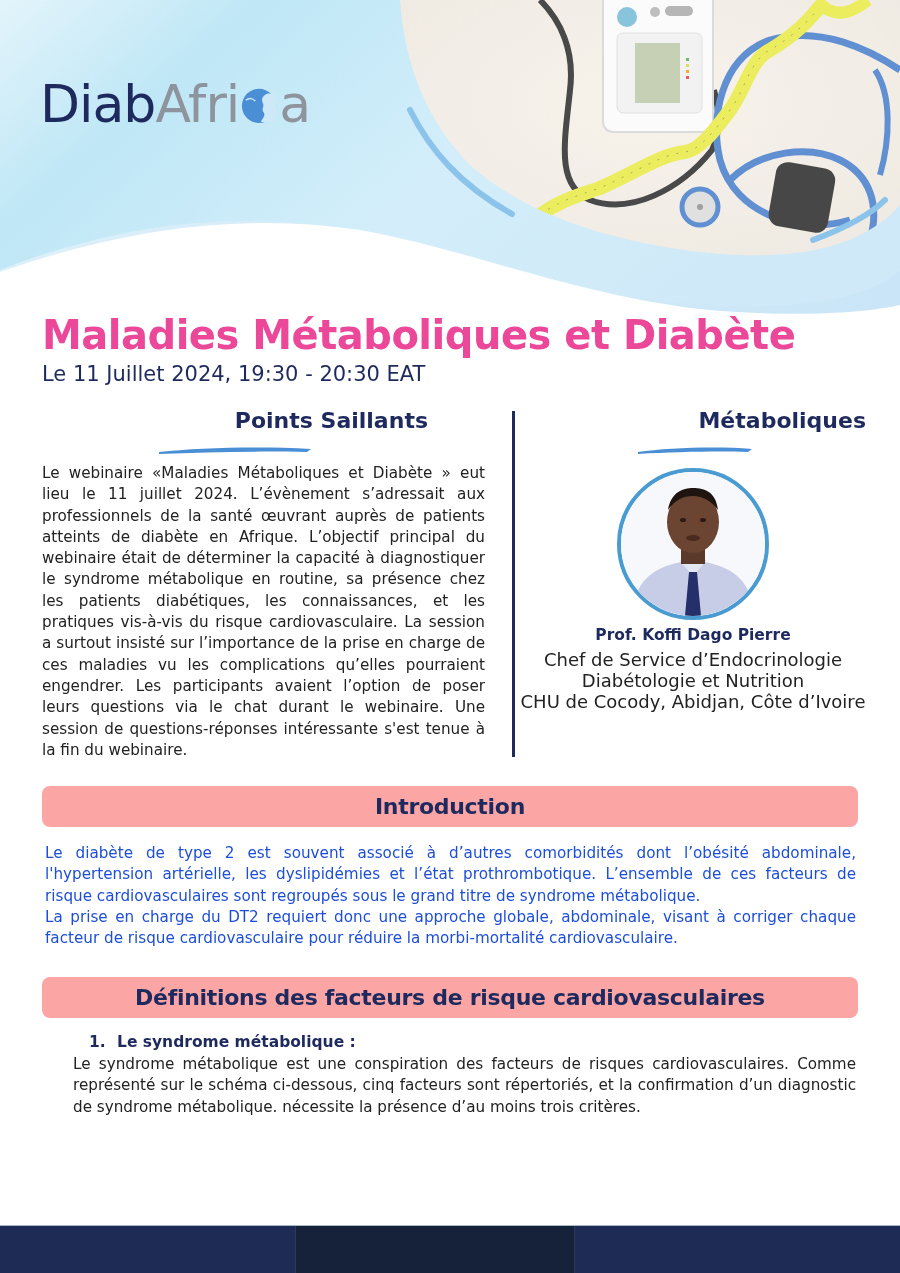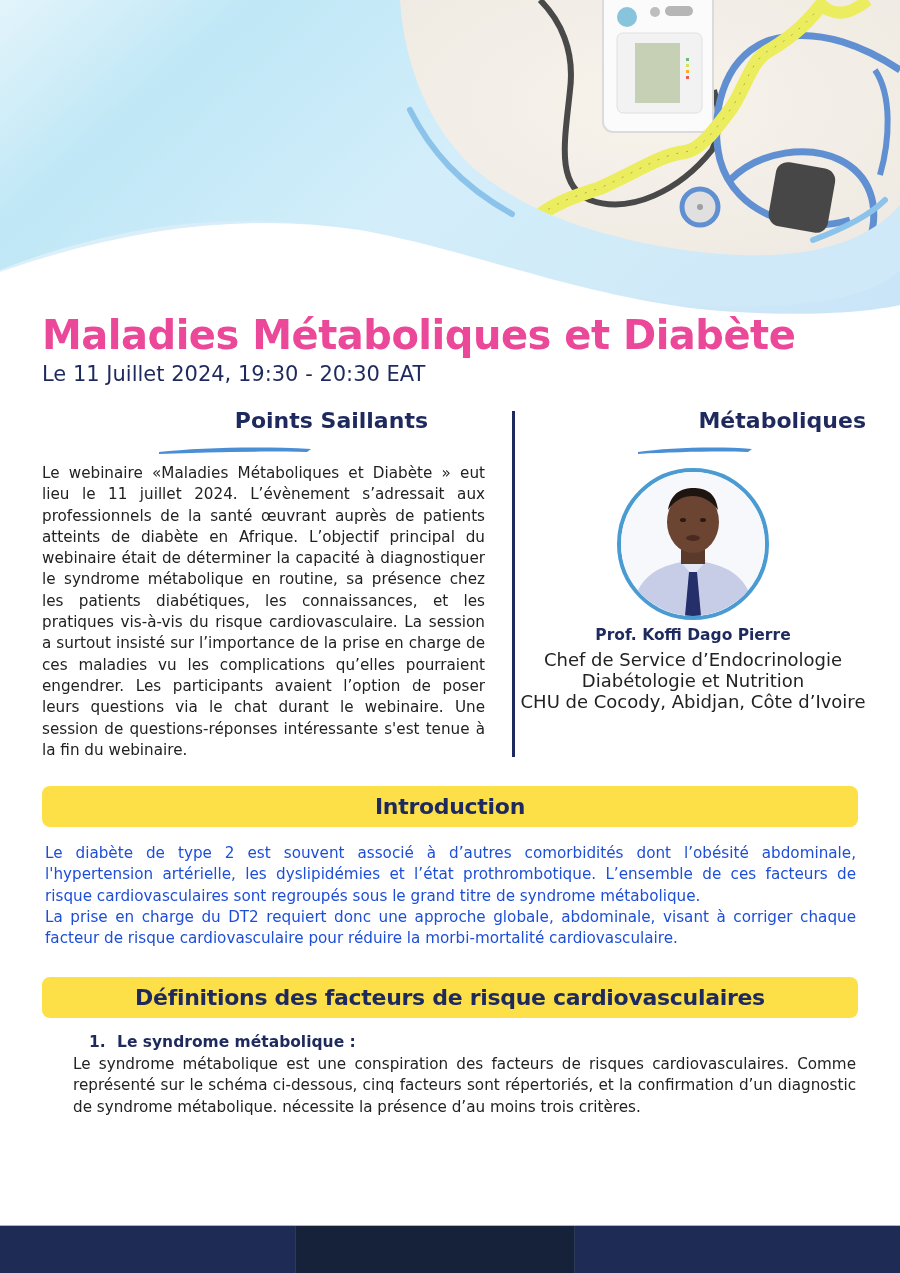--- a/index.html
+++ b/index.html
@@ -23,21 +23,21 @@
     .brush { position: absolute; height: 10px; }
     .divider { position: absolute; left: 512px; top: 411px; width: 3px; height: 346px; background: #1e2a5e; }
 
     .highlights-text { position: absolute; left: 42px; top: 463px; width: 443px; font-size: 15.2px; line-height: 21.3px; text-align: justify; color: #222; }
 
     .speaker-photo { position: absolute; left: 617px; top: 468px; width: 152px; height: 152px; border-radius: 50%; border: 4px solid #4a9bd1; overflow: hidden; background: #f5f7fb; }
     .speaker-name { position: absolute; left: 520px; top: 626px; width: 346px; text-align: center; font-size: 15.5px; font-weight: bold; color: #1e2a5e; }
     .speaker-line { position: absolute; left: 520px; width: 346px; text-align: center; font-size: 18px; color: #222; white-space: nowrap; }
 
     
-    .section-bar { position: absolute; left: 42px; width: 816px; height: 41px; background: #fde047; border-radius: 8px; display: flex; align-items: center; justify-content: center; }
+    .section-bar { position: absolute; left: 42px; width: 816px; height: 41px; background: #fca5a5; border-radius: 8px; display: flex; align-items: center; justify-content: center; }
     .section-bar span { font-size: 22px; font-weight: bold; color: #1e2a5e; letter-spacing: -0.3px; }
 
     .intro-text { position: absolute; left: 45px; top: 843px; width: 811px; font-size: 15.2px; line-height: 21.3px; text-align: justify; color: #1d4ed8; }
     .intro-text p { margin: 0; }
 
     .def-item-title { position: absolute; left: 45px; top: 1033px; font-size: 15.5px; font-weight: bold; color: #1e2a5e; white-space: nowrap; margin-left: 44px; }
     .def-item-title .num { display: inline-block; width: 28px; }
     .def-item-text { position: absolute; left: 73px; top: 1054px; width: 783px; font-size: 15.2px; line-height: 21.3px; text-align: justify; color: #222; }
 
     
@@ -107,20 +107,27 @@
       <path d="M540,215 C560,200 580,195 600,188 C640,170 660,155 685,152 C700,150 715,130 730,110 C745,90 750,60 770,50 C795,35 810,20 825,0" fill="none" stroke="#9a9a2a" stroke-width="1" stroke-dasharray="2 8"></path>
       <path d="M820,5 C840,20 855,10 868,0" fill="none" stroke="#e7ea3b" stroke-width="12"></path>
 
       <rect x="400" y="0" width="500" height="260" fill="#ffffff" opacity="0.18"></rect>
     </g>
 
     <path d="M410,110 C430,150 460,185 512,214" fill="none" stroke="#8cc3ea" stroke-width="6" stroke-linecap="round"></path>
     <path d="M813,240 C845,228 870,215 885,200" fill="none" stroke="#8cc3ea" stroke-width="6" stroke-linecap="round"></path>
   </svg>
 
+  <div class="logo">
+    <span class="diab">Diab</span><span class="afri">Afri</span><span class="globe"><svg viewBox="0 0 40 40" width="38" height="38">
+          <circle cx="20" cy="21" r="18" fill="#4a8fd6"></circle>
+          <path d="M29,8 C24,10 22,14 24,18 C26,22 22,24 25,28 C27,31 24,34 22,38 L38,38 L38,8 Z" fill="#cde9f8"></path>
+          <path d="M6,15 C10,12 14,13 16,16" fill="none" stroke="#cde9f8" stroke-width="1.5"></path>
+        </svg></span><span class="afri">a</span>
+  </div>
 </div>
 
 <h1 class="title">Maladies Métaboliques et Diabète</h1>
 <div class="subtitle">Le 11 Juillet 2024, 19:30 - 20:30 EAT</div>
 
 <div class="col-heading" style="left:42px; top:408px; width:386px;">Points Saillants</div>
 <svg class="brush" style="left:157px; top:445px; width:156px;" viewBox="0 0 156 10">
   <path d="M2,7 C40,3 100,1 154,4 L150,7 C100,6 50,7 2,9 Z" fill="#4a8fd6"></path>
 </svg>
 <div class="highlights-text">Le webinaire «Maladies Métaboliques et Diabète » eut lieu le 11 juillet 2024. L’évènement s’adressait aux professionnels de la santé œuvrant auprès de patients atteints de diabète en Afrique. L’objectif principal du webinaire était de déterminer la capacité à diagnostiquer le syndrome métabolique en routine, sa présence chez les patients diabétiques, les connaissances, et les pratiques vis-à-vis du risque cardiovasculaire. La session a surtout insisté sur l’importance de la prise en charge de ces maladies vu les complications qu’elles pourraient engendrer. Les participants avaient l’option de poser leurs questions via le chat durant le webinaire. Une session de questions-réponses intéressante s'est tenue à la fin du webinaire.</div>

